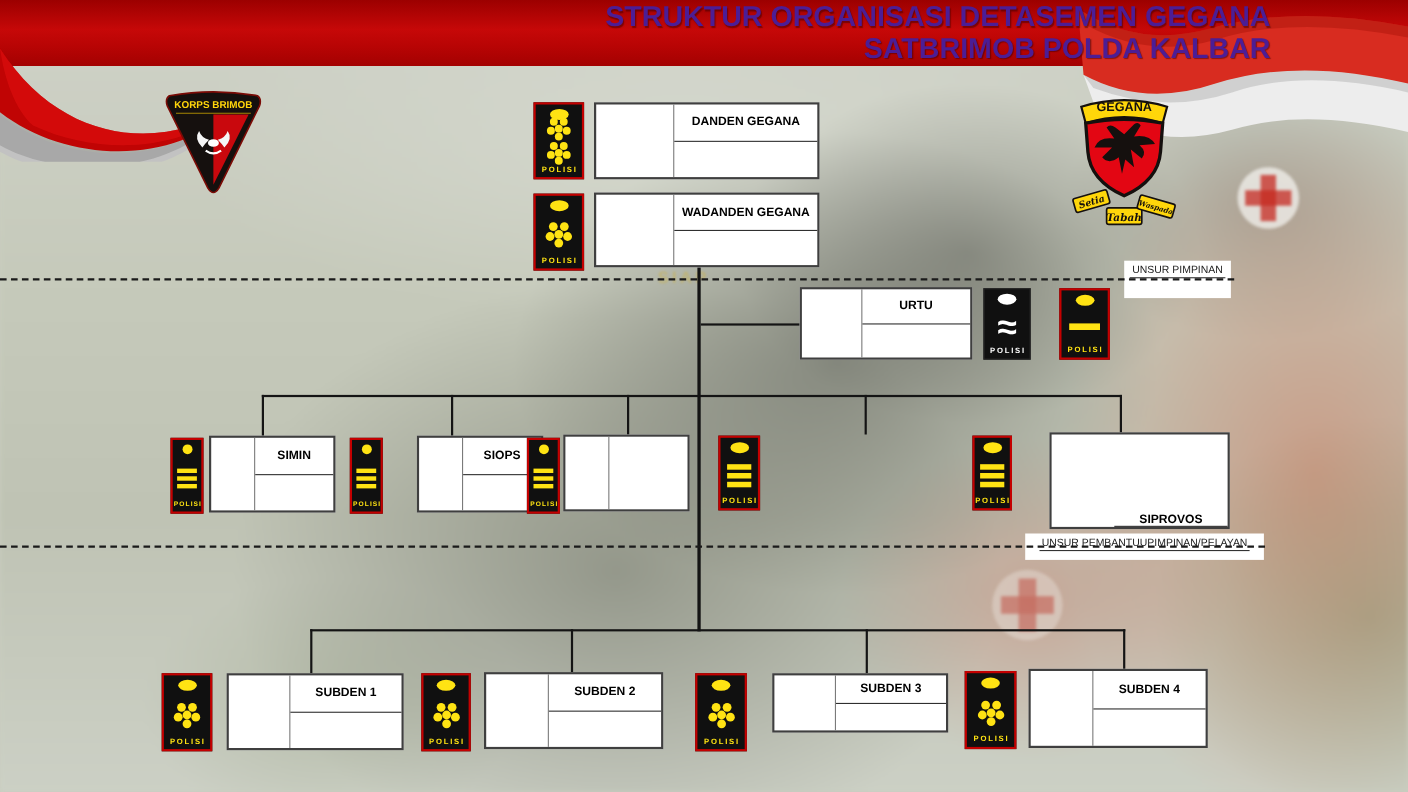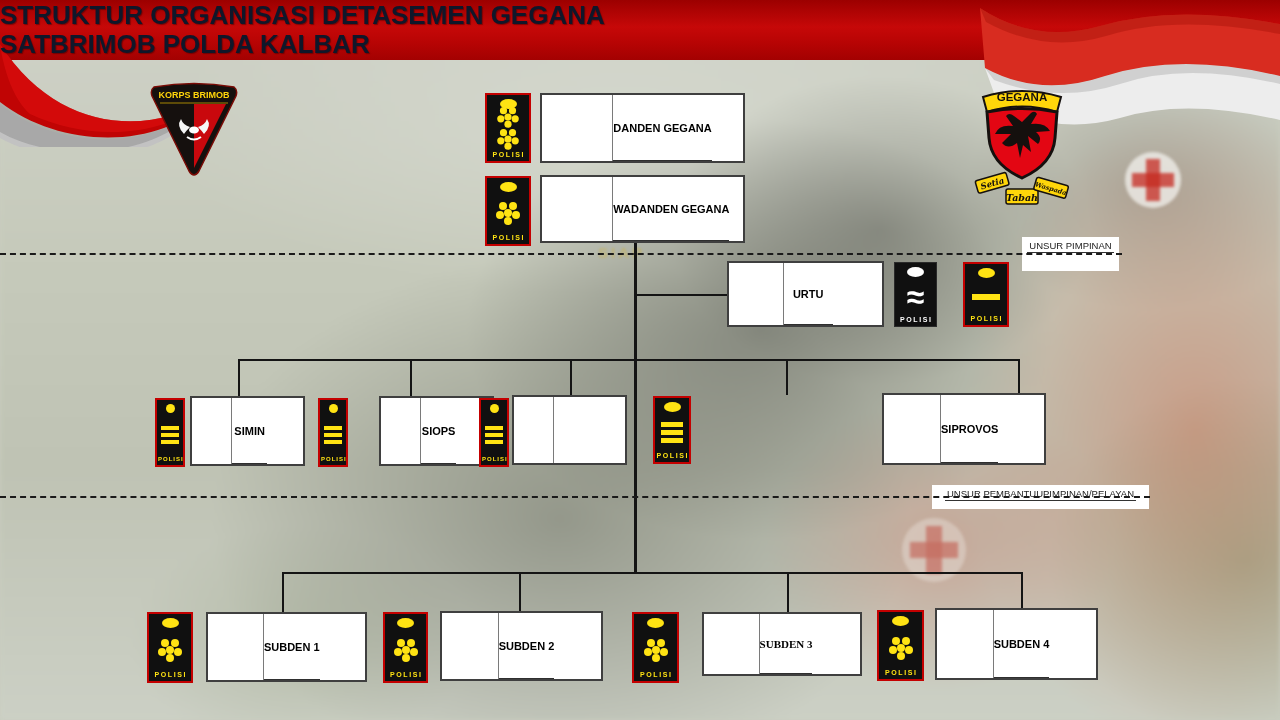--- a/index.html
+++ b/index.html
@@ -22,38 +22,38 @@
   .photo-cross{position:absolute;border-radius:50%;background:rgba(243,241,238,.75);filter:blur(1.5px);z-index:0;}
   .photo-cross::before,.photo-cross::after{content:"";position:absolute;background:rgba(196,42,32,.75);}
   .photo-cross::before{left:38%;top:12%;width:24%;height:76%;}
   .photo-cross::after{top:38%;left:12%;height:24%;width:76%;}
   .photo-text{position:absolute;left:598px;top:244px;z-index:1;font-weight:bold;font-size:15px;
               letter-spacing:3px;color:rgba(198,178,86,.6);filter:blur(1px);}
 
   
   .banner{position:absolute;top:0;left:0;width:1280px;height:60px;z-index:1;
           background:linear-gradient(180deg,#9c0000 0%,#c60808 45%,#b80404 70%,#a30101 100%);}
-  .title-wrap{position:absolute;top:1px;left:0;width:1155px;z-index:4;text-align:left;
-              color:#0f172a;font-weight:bold;font-size:26px;line-height:29px;
+  .title-wrap{position:absolute;top:1px;left:0;width:1155px;z-index:4;text-align:right;
+              color:#4c1d95;font-weight:bold;font-size:26px;line-height:29px;
               text-shadow:1px 1px 1px rgba(70,0,0,.55);}
   .ribbon-svg{position:absolute;top:42px;left:0;z-index:2;}
   .flag-svg{position:absolute;top:0;right:0;z-index:3;}
   .badge{position:absolute;z-index:3;}
 
   
   .hline,.vline{position:absolute;background:#141414;z-index:2;}
   .dash{position:absolute;height:0;border-top:2px dashed #1a1a1a;z-index:3;}
   .seplabel{position:absolute;background:#fff;z-index:2;display:flex;justify-content:center;
             align-items:flex-start;padding-top:3px;box-sizing:border-box;font-size:9.5px;color:#222;}
   .seplabel span{border-bottom:1px solid #333;padding:0 2px 1px;white-space:nowrap;}
 
   
   .ubox{position:absolute;background:#fff;border:2px solid #3f3f3f;display:flex;box-sizing:border-box;z-index:3;}
   .ubox .lc{width:35%;border-right:1px solid #7a7a7a;}
-  .ubox .rc{flex:1;display:flex;flex-direction:row;}
+  .ubox .rc{flex:1;display:flex;flex-direction:column;}
   .ubox .rt{flex:1;display:flex;align-items:center;justify-content:center;
             border-bottom:1px solid #2f2f2f;font-weight:bold;font-size:11px;color:#000;white-space:nowrap;}
   .ubox .rb{flex:1;}
 
   
   .ins{position:absolute;background:#101010;display:flex;flex-direction:column;align-items:center;
        justify-content:space-between;padding:4px 0 3px;box-sizing:border-box;z-index:3;}
   .ins.redb{border:2px solid #c40000;}
   .ins.plain{border:1px solid #2a2a2a;}
   .oval{width:17px;height:10px;border-radius:50%;background:#ffe313;}
@@ -261,21 +261,21 @@
 
   <div class="ins redb" style="left:884px;top:396px;width:36px;height:68px;">
     <span class="oval"></span>
     <span class="bars">
         <span class="bar"></span>
         <span class="bar"></span>
         <span class="bar"></span>
       </span>
     <span class="pol">POLISI</span>
   </div>
-  <div class="ubox" style="left:882px;top:393px;width:164px;height:72px;">
+  <div class="ubox" style="left:954px;top:393px;width:164px;height:88px;align-items:flex-end;">
     <div class="lc"></div>
     <div class="rc">
         <div class="rt">SIPROVOS</div>
         <div class="rb"></div>
       </div>
   </div>
 
   <div class="ins redb" style="left:147px;top:612px;width:46px;height:71px;">
     <span class="oval"></span>
     <span class="flower"></span>
@@ -300,21 +300,21 @@
         <div class="rt">SUBDEN 2</div>
         <div class="rb"></div>
       </div>
   </div>
 
   <div class="ins redb" style="left:632px;top:612px;width:47px;height:71px;">
     <span class="oval"></span>
     <span class="flower"></span>
     <span class="pol">POLISI</span>
   </div>
-  <div class="ubox" style="left:702px;top:612px;width:160px;height:64px;font-family:Liberation Serif, serif;">
+  <div class="ubox" style="left:702px;top:612px;width:160px;height:54px;">
     <div class="lc"></div>
     <div class="rc">
         <div class="rt">SUBDEN 3</div>
         <div class="rb"></div>
       </div>
   </div>
 
   <div class="ins redb" style="left:877px;top:610px;width:47px;height:71px;">
     <span class="oval"></span>
     <span class="flower"></span>

